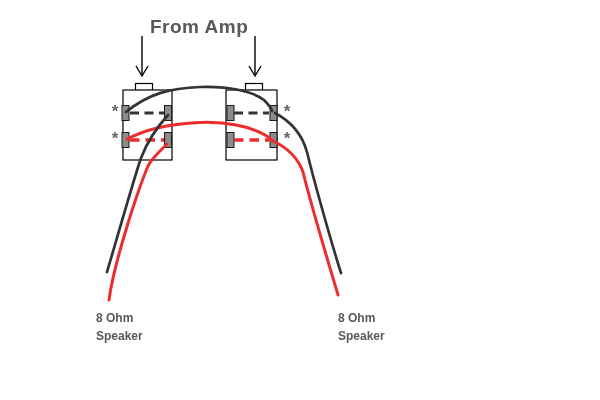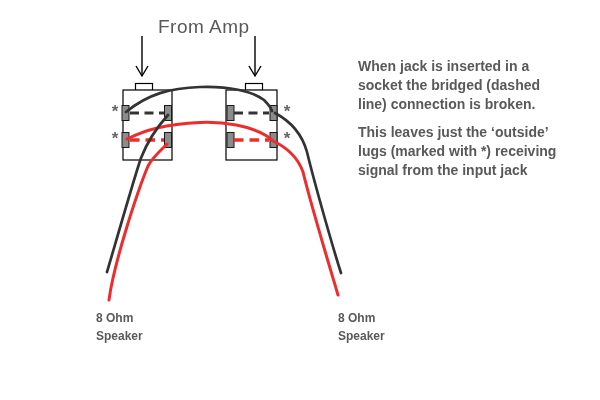--- a/index.html
+++ b/index.html
@@ -22,25 +22,24 @@
     height: 400px;
     background: #ffffff;
     overflow: hidden;
   }
   .stage svg { position: absolute; left: 0; top: 0; }
   .from-amp {
     position: absolute;
     left: 150px;
     top: 16px;
     font-size: 19px;
-    font-weight: normal;
+    font-weight: bold;
     color: var(--text-gray);
     letter-spacing: 0.5px;
     white-space: nowrap;
-    margin-left: 8px;
   }
   .note {
     position: absolute;
     left: 358px;
     width: 230px;
     font-size: 14px;
     line-height: 19px;
     font-weight: bold;
     color: var(--text-gray);
     white-space: pre-line;
@@ -118,25 +117,19 @@
     <path class="wire-red" d="M167,144 C159,152 152,158 148,166 C138,190 114,262 109,300"></path>
     <path class="wire-black" d="M275,113 C292,122 302,134 307,152 C315,185 333,248 341,273"></path>
     <path class="wire-red" d="M273,141 C288,148 298,158 303,172 C311,205 330,268 338,295"></path>
 
     <text class="asterisk" x="115" y="117">*</text>
     <text class="asterisk" x="115" y="144">*</text>
     <text class="asterisk" x="287" y="117">*</text>
     <text class="asterisk" x="287" y="144">*</text>
   </svg>
 
-  <div class="note note-1">When jack is inserted in a
-socket the bridged (dashed
-line) connection is broken.</div>
-  <div class="note note-2">This leaves just the ‘outside’
-lugs (marked with *) receiving
-signal from the input jack</div>
 
   <div class="speaker-label speaker-left">8 Ohm
 Speaker</div>
   <div class="speaker-label speaker-right">8 Ohm
 Speaker</div>
 
 </div>
 
 </body></html>

